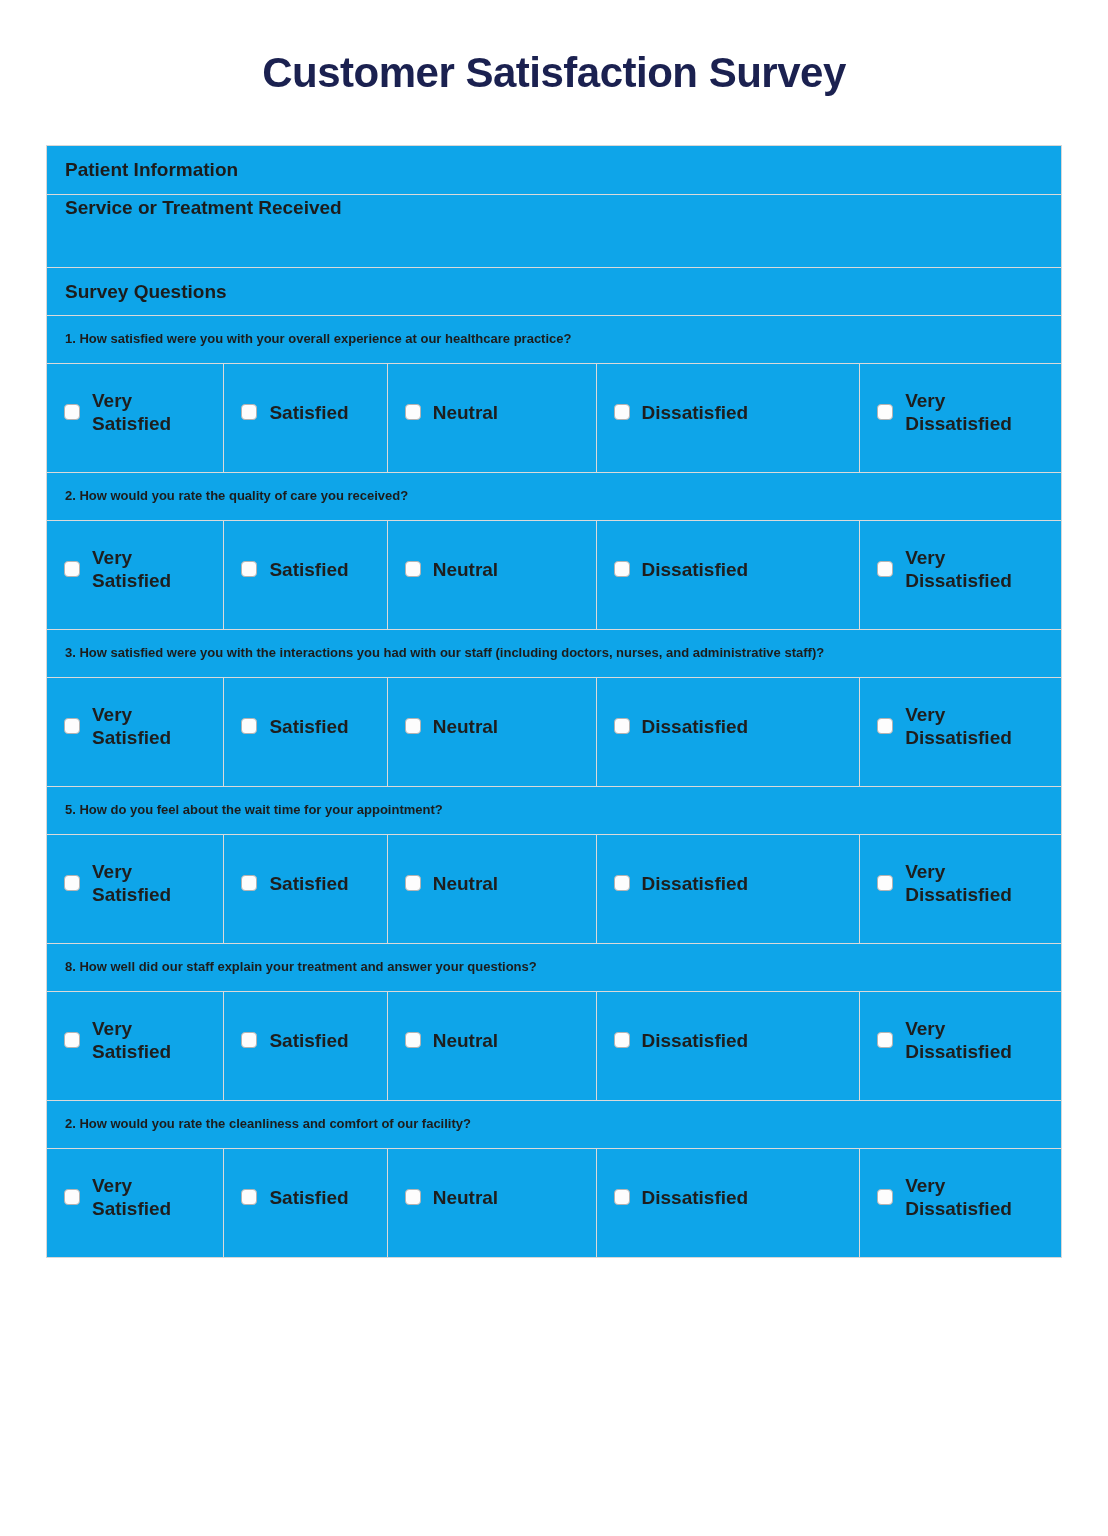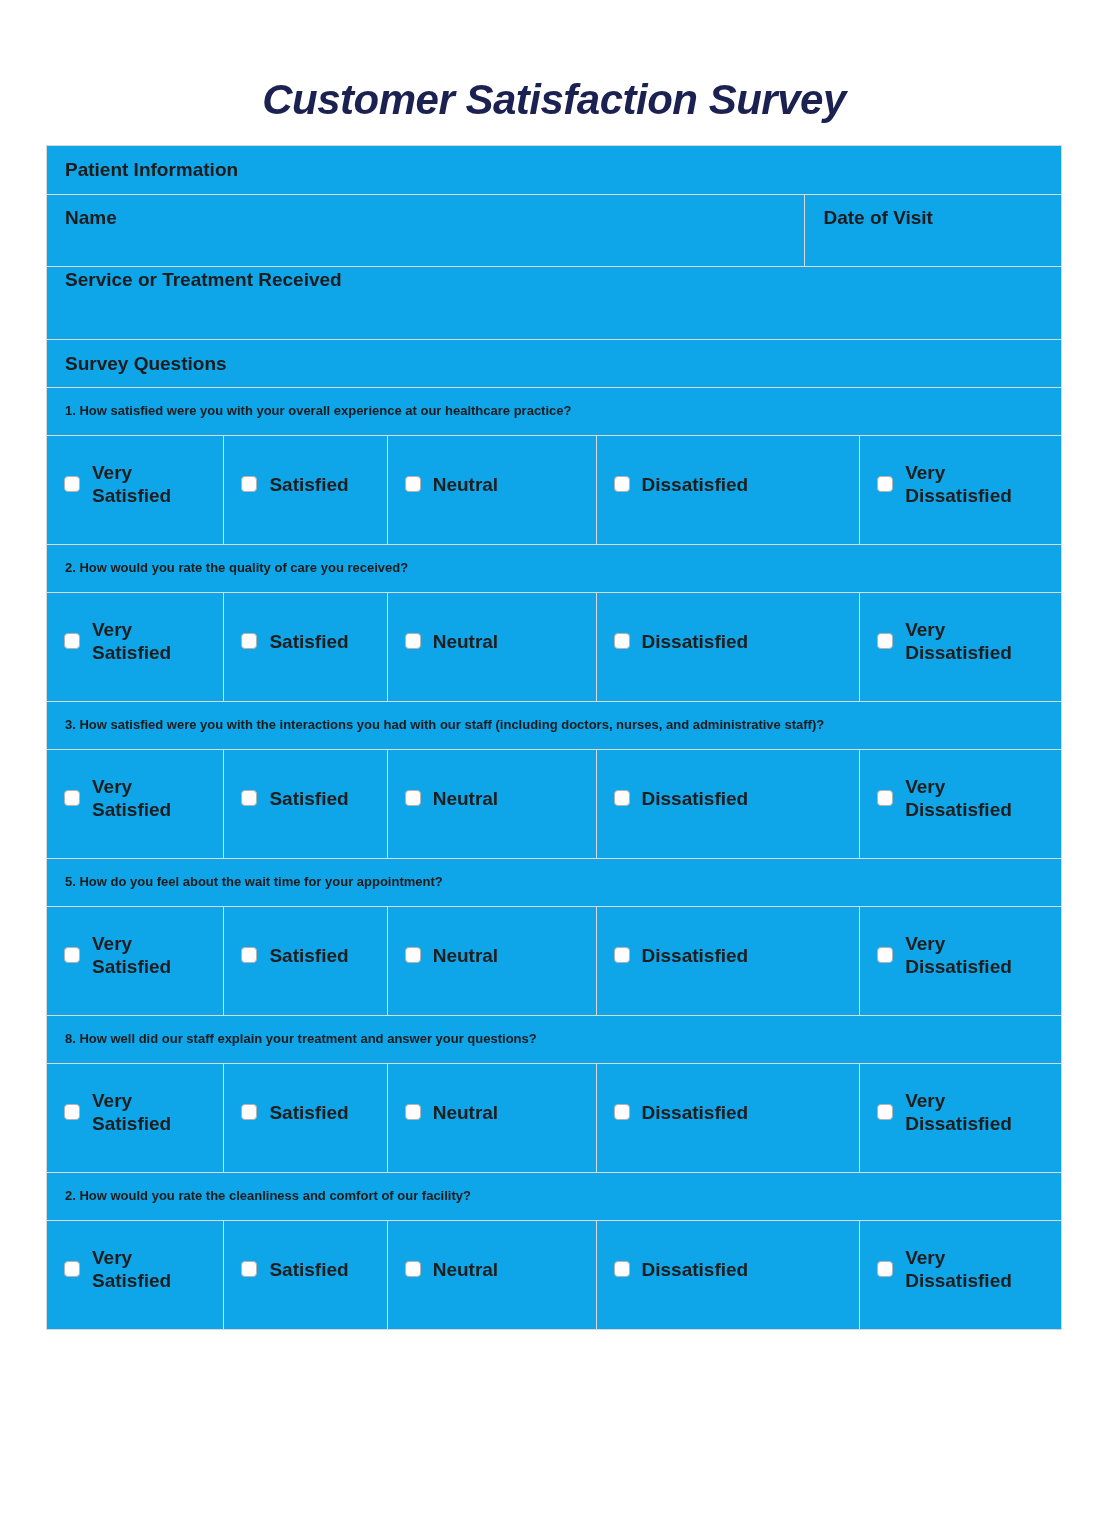--- a/index.html
+++ b/index.html
@@ -4,27 +4,26 @@
 <style>
   * { margin: 0; padding: 0; box-sizing: border-box; }
   html, body {
     width: 1108px;
     background: #ffffff;
     font-family: "Liberation Sans", sans-serif;
   }
   body { height: 1536px; overflow: hidden; position: relative; }
 
   .page-title {
-    margin-top: 76px;
+    margin-top: 49px;
     text-align: center;
     font-size: 42px;
     font-weight: 700;
     letter-spacing: -0.5px;
     color: #1b2150;
-    font-style: italic;
   }
 
   .form-table {
     position: absolute;
     left: 46px;
     top: 145px;
     width: 1016px;
     border: 1px solid #d7d7d7;
     background: #0ea5e9;
     color: #1c1c1c;
@@ -99,28 +98,20 @@
 </style>
 </head>
 <body>
 
 <h1 class="page-title">Customer Satisfaction Survey</h1>
 
 <div class="form-table">
 
   <div class="row section-row">Patient Information</div>
 
-  <div class="row namedate-row">
-    <div class="cell cell-name">
-      <span>Name</span>
-    </div>
-    <div class="cell cell-date">
-      <span>Date of Visit</span>
-    </div>
-  </div>
 
   <div class="row service-row">
     <span>Service or Treatment Received</span>
   </div>
 
   <div class="row section-row">Survey Questions</div>
 
   <div class="row question-row">1. How satisfied were you with your overall experience at our healthcare practice?</div>
   <div class="row options-row">
     <div class="opt-cell">

